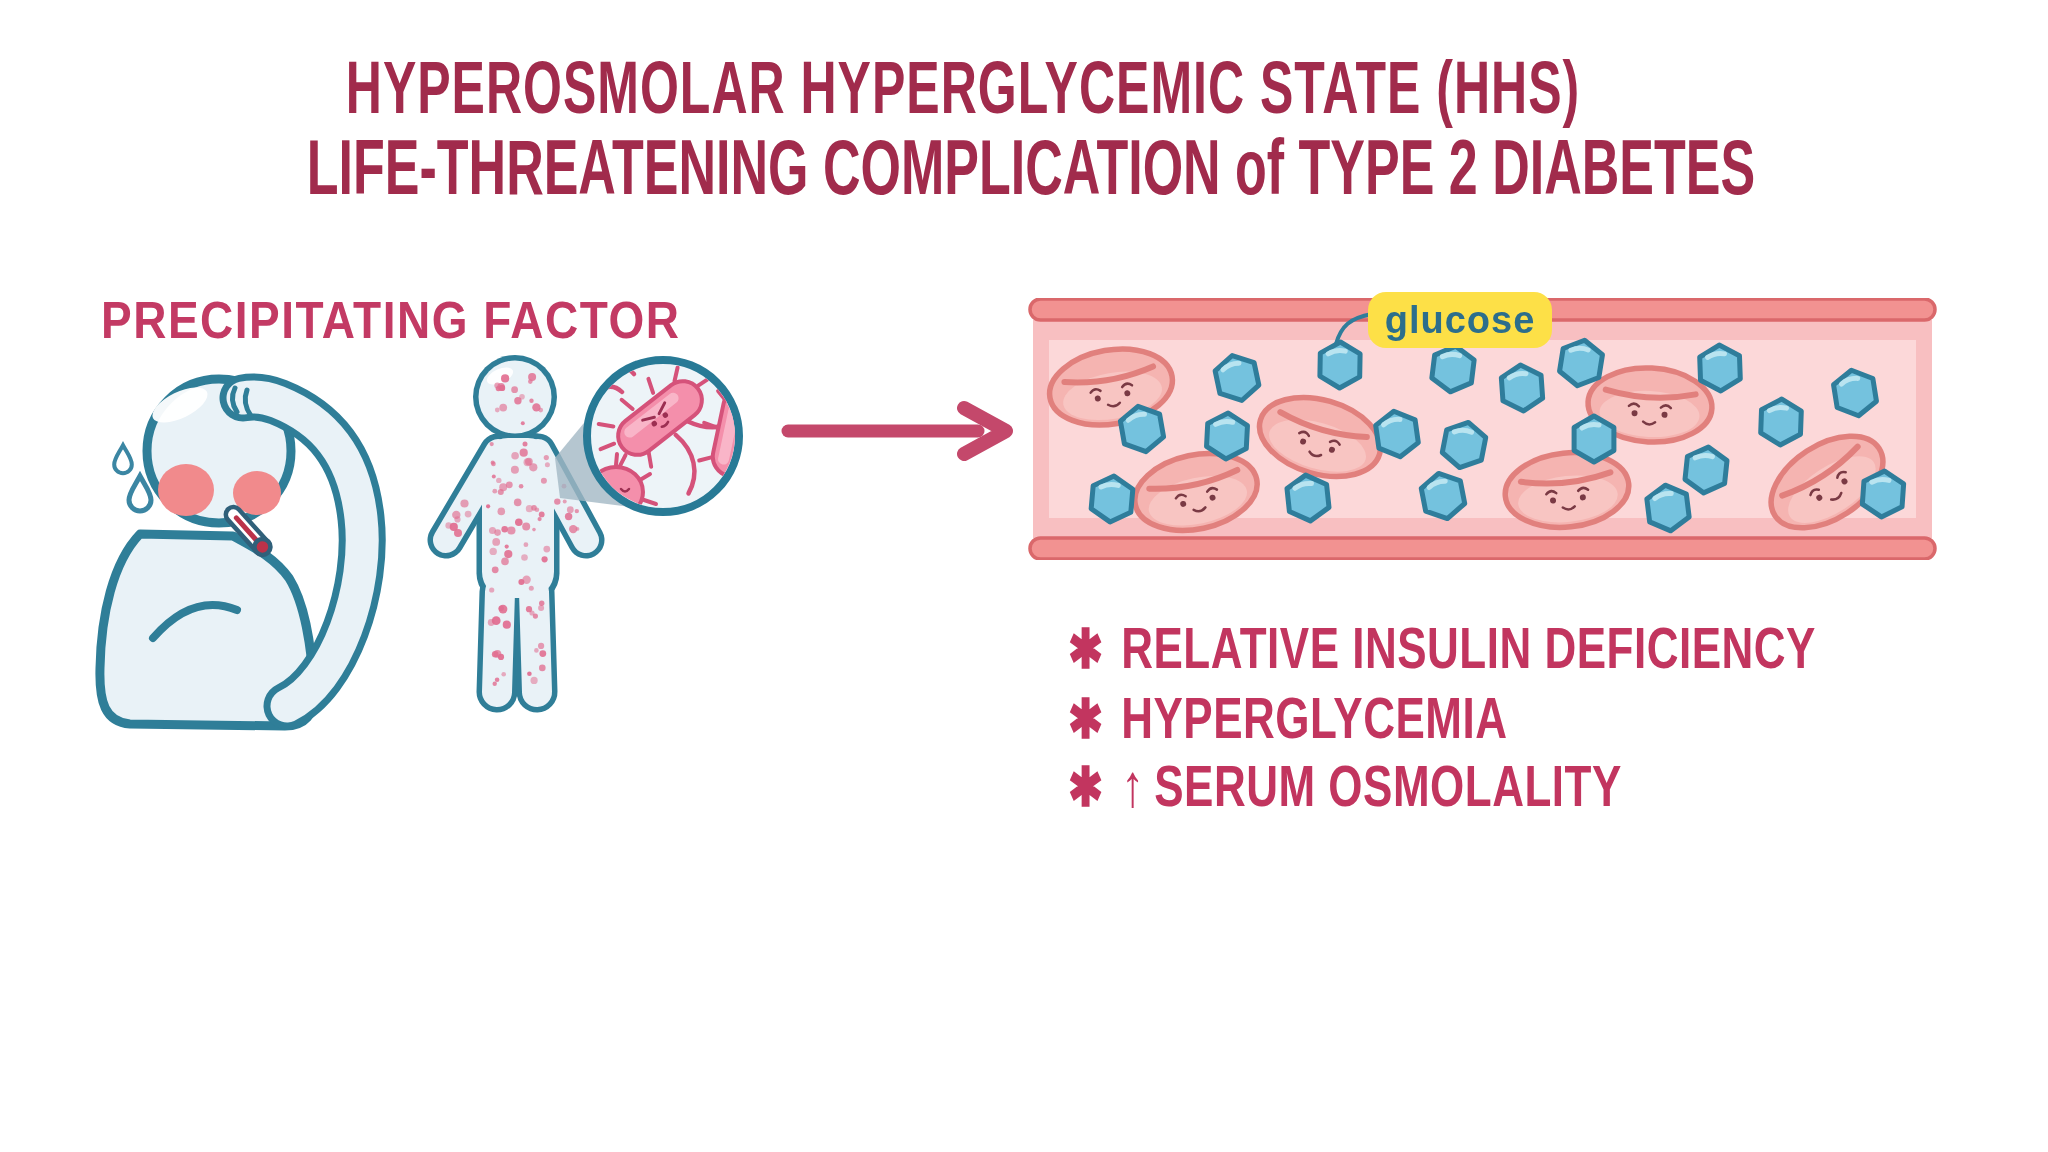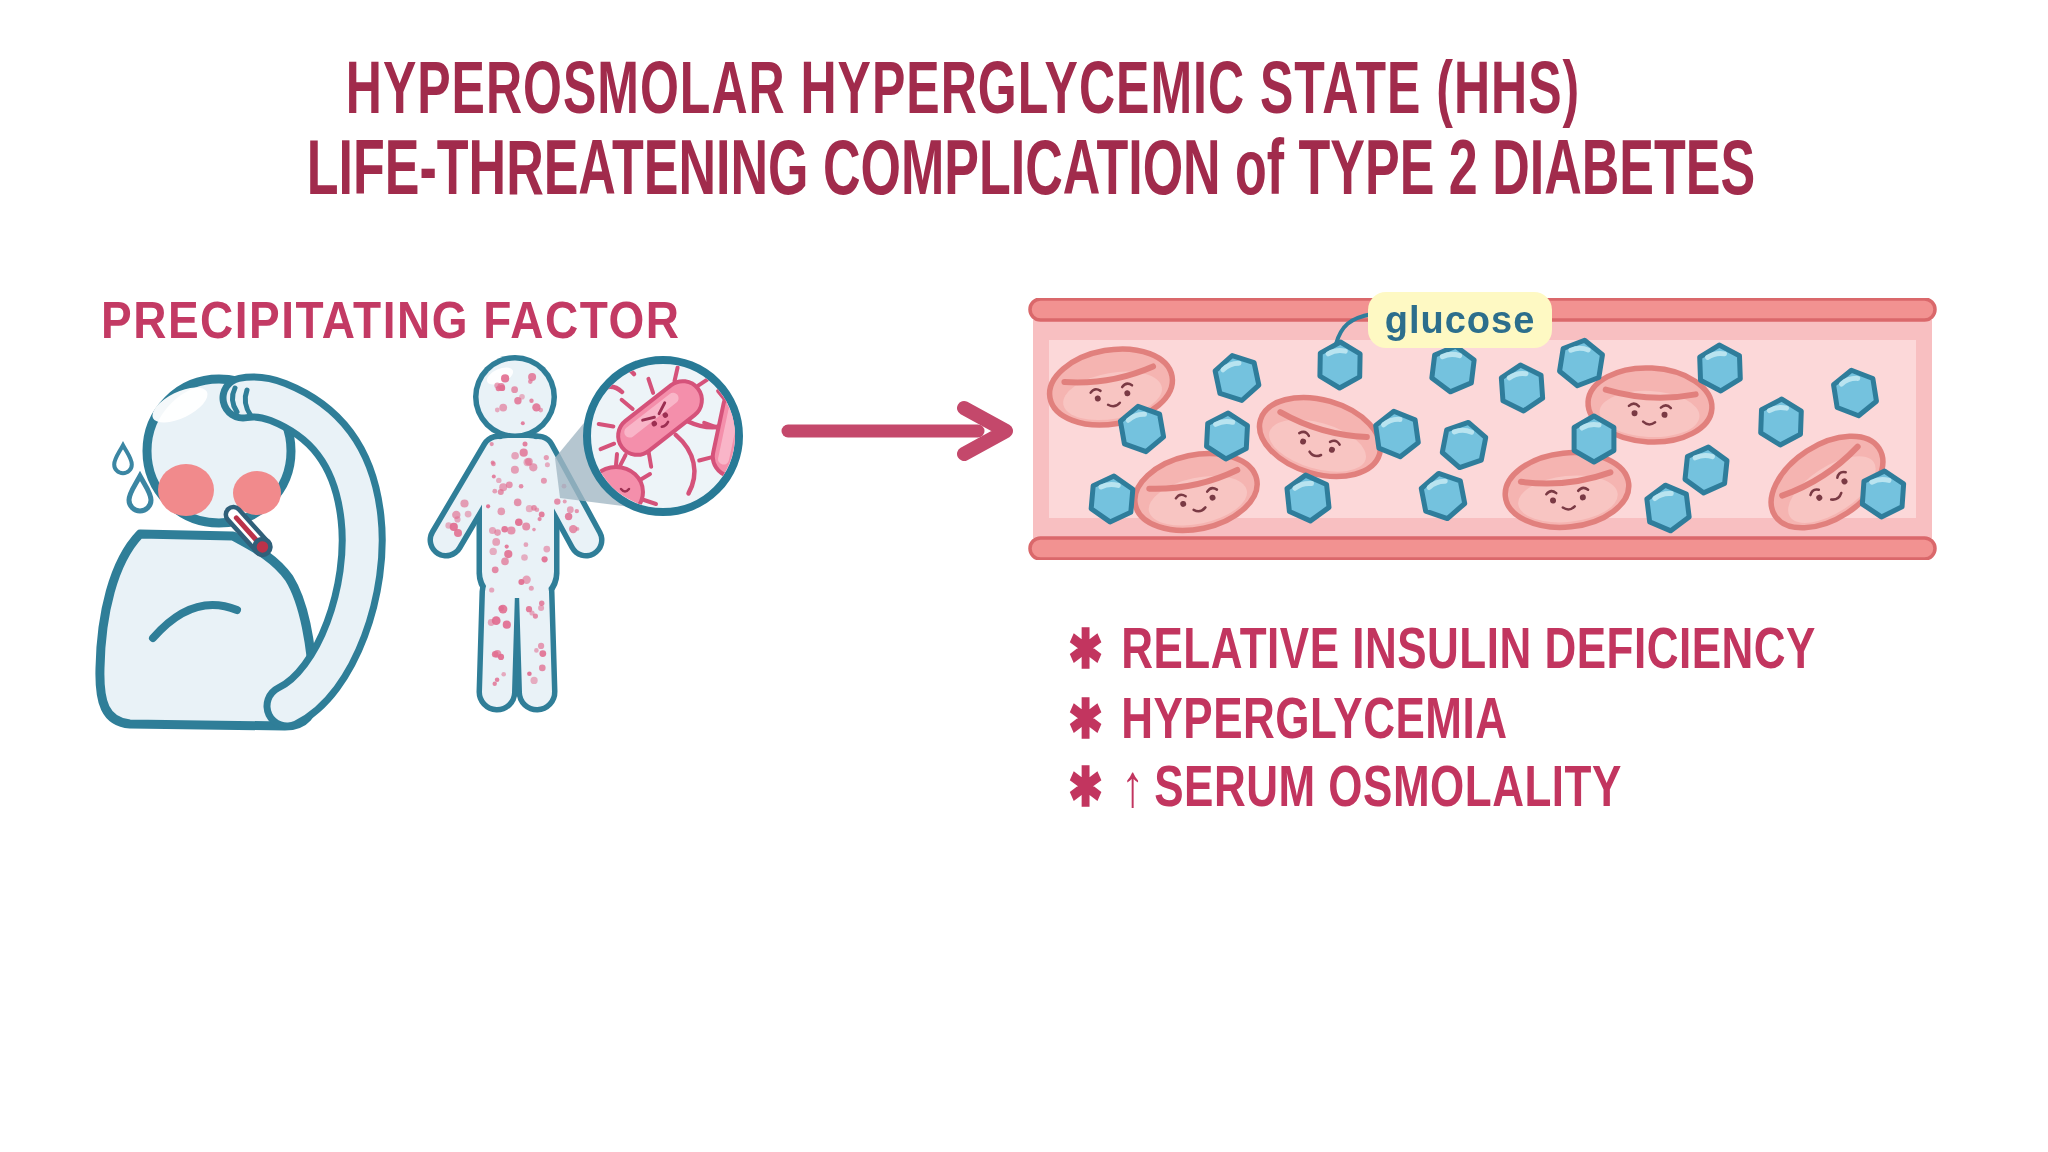--- a/index.html
+++ b/index.html
@@ -21,21 +21,21 @@
     transform:scaleY(1.12);transform-origin:top left;
   }
   .figure{position:absolute;}
   .fever-figure{left:85px;top:350px;}
   .rash-figure{left:408px;top:340px;}
   .arrow-wrap{position:absolute;left:778px;top:398px;}
   .vessel{position:absolute;left:1028px;top:298px;width:909px;height:262px;}
   .vessel svg{position:absolute;left:0;top:0;}
   .glucose-label{
     position:absolute;left:340px;top:-6px;width:184px;height:56px;
-    background:#fef9c3;border-radius:18px;display:flex;align-items:center;
+    background:#fde047;border-radius:18px;display:flex;align-items:center;
     justify-content:center;z-index:3;
   }
   .glucose-label span{
     font-size:38px;font-weight:bold;color:#2c6e8c;letter-spacing:1px;
   }
   .bullets{position:absolute;left:0;top:0;}
   .bullet-row{
     position:absolute;left:1068px;white-space:nowrap;color:#c2355f;
     transform:scaleY(1.3);transform-origin:top left;
   }

